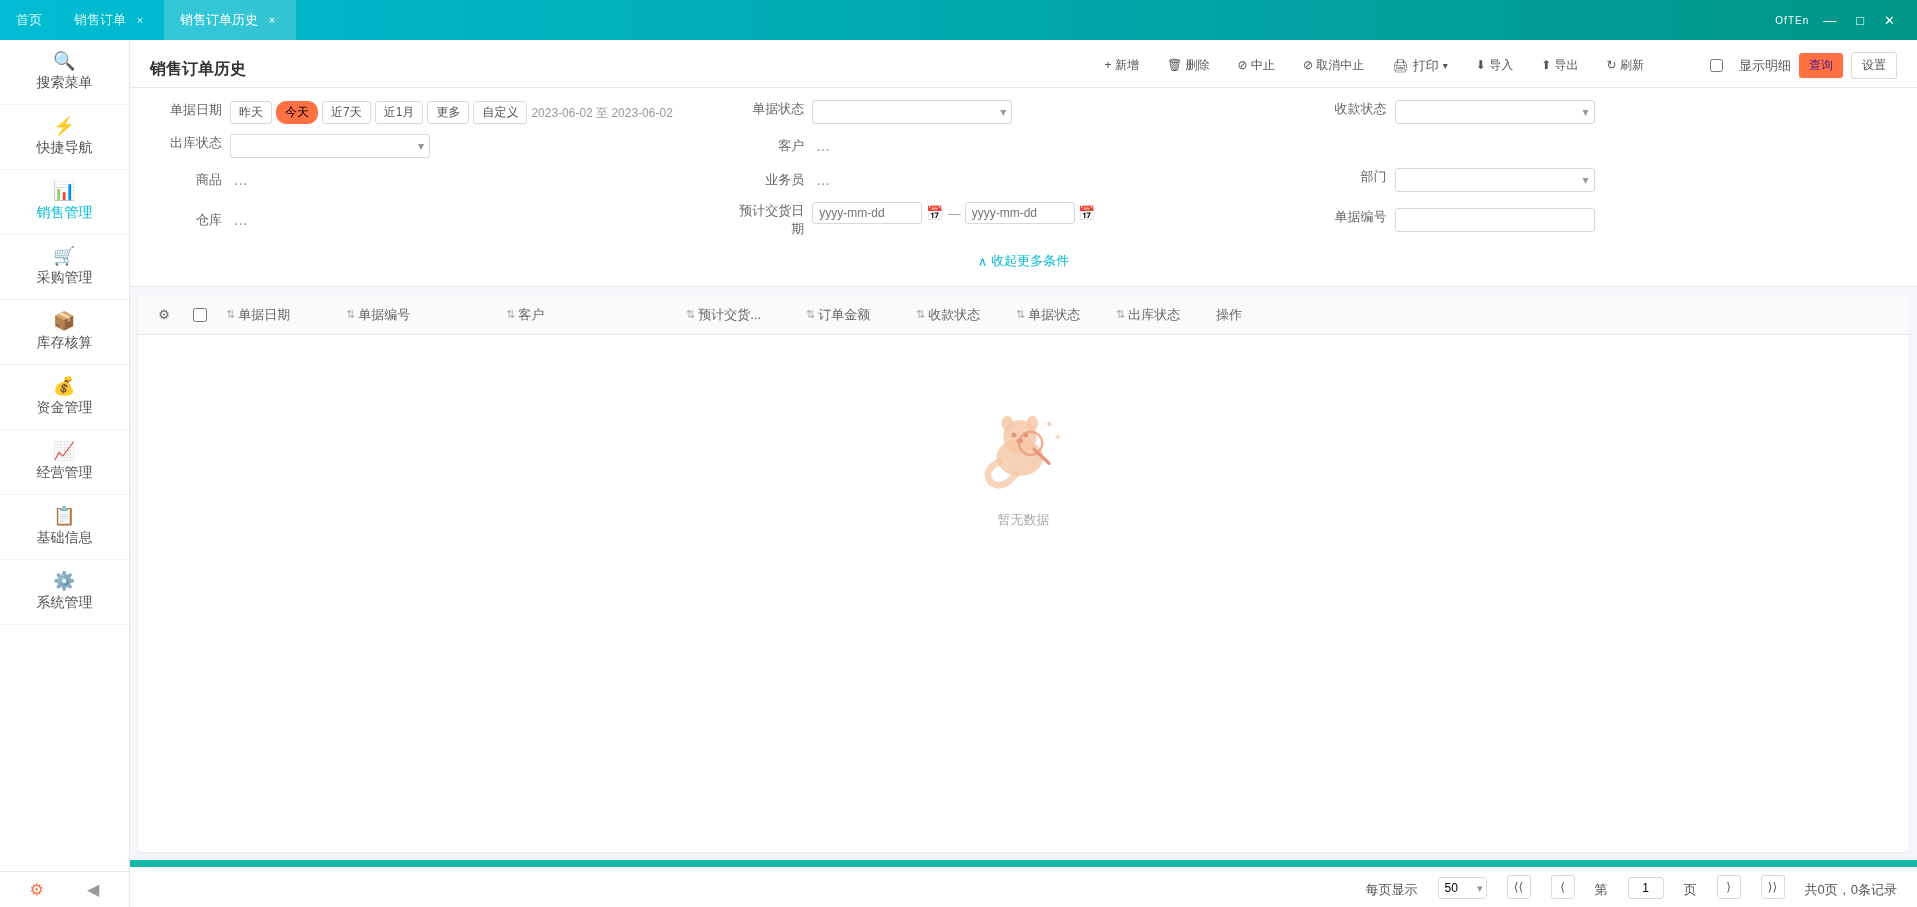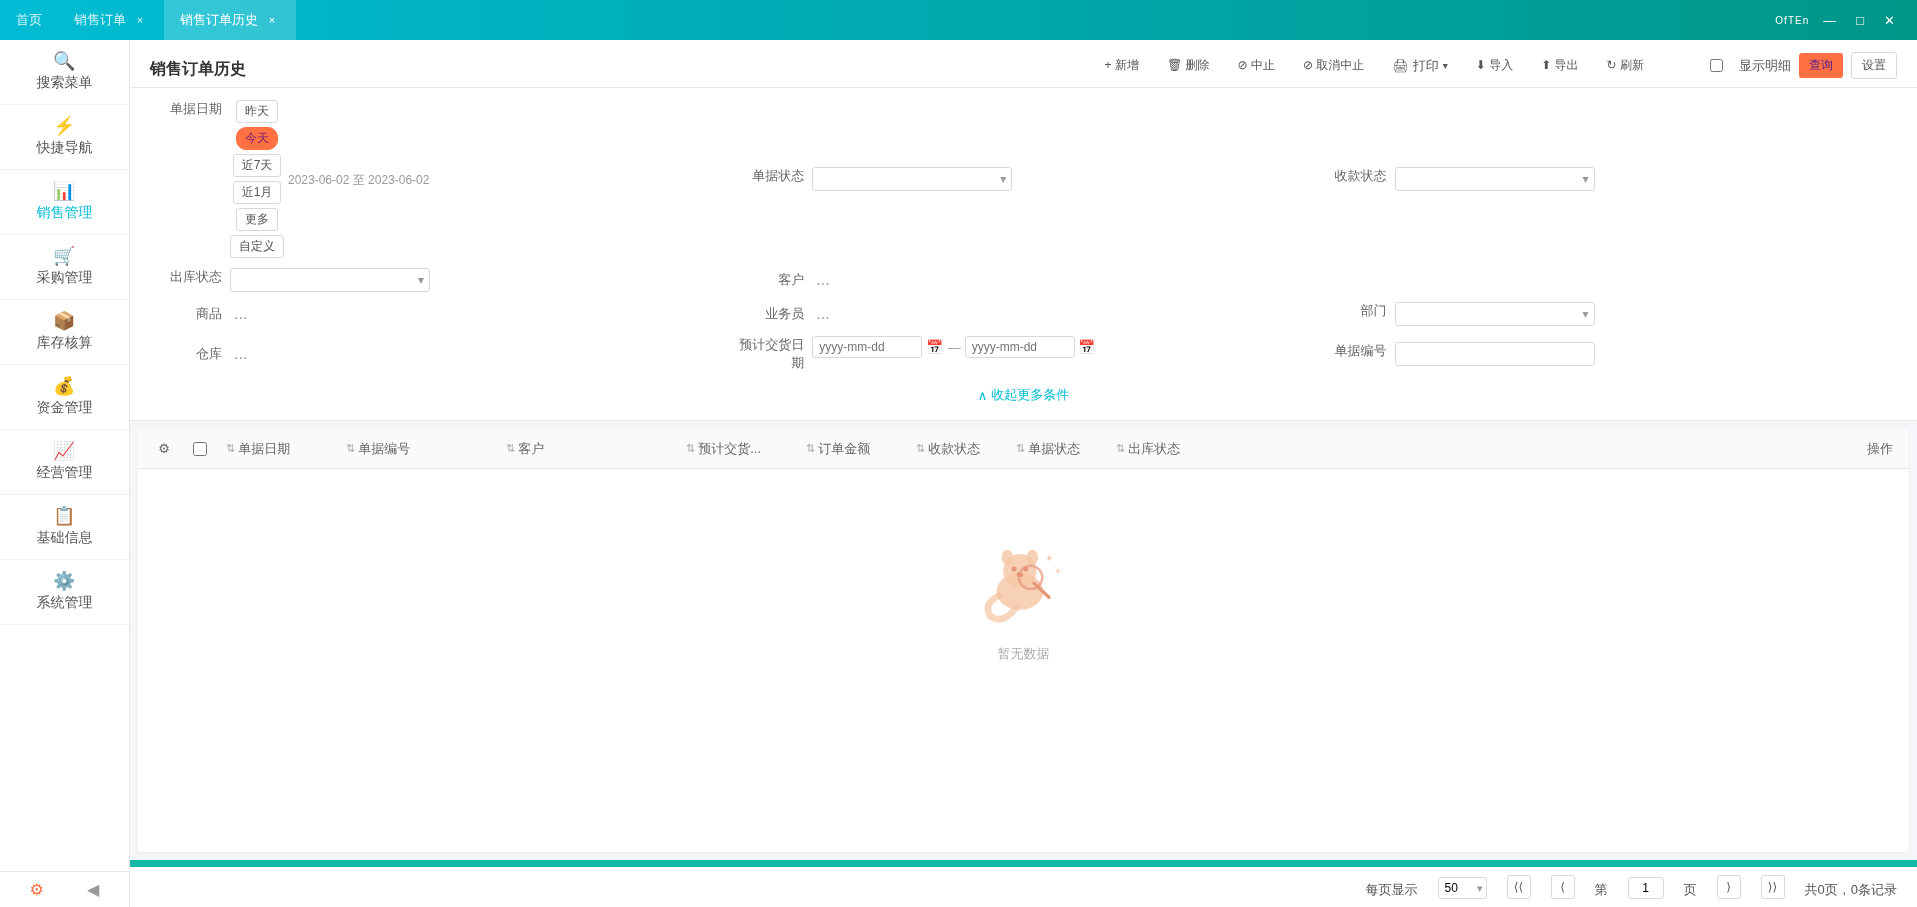--- a/index.html
+++ b/index.html
@@ -175,34 +175,33 @@
     .filter-control {
       flex: 1;
       display: flex;
       align-items: center;
       gap: 4px;
     }
     .date-btn-group {
       display: flex;
       align-items: center;
       gap: 4px;
-      flex-direction: column;
     }
     .date-btn {
       padding: 2px 8px;
       border: 1px solid #d9d9d9;
       background: white;
       cursor: pointer;
       border-radius: 3px;
       font-size: 12px;
       color: #555;
     }
     .date-btn.active {
       background: #ff7043;
-      color: #701a75;
+      color: #000000;
       border-color: #ff7043;
       border-radius: 10px;
     }
     .date-range-text {
       font-size: 12px;
       color: #999;
       margin-top: 2px;
     }
     .filter-input {
       border: 1px solid #d9d9d9;
@@ -310,21 +309,21 @@
     .th-settings { width: 36px; display: flex; justify-content: center; }
     .th-checkbox { width: 36px; display: flex; justify-content: center; }
     .th-date { width: 120px; }
     .th-docno { width: 160px; }
     .th-customer { width: 180px; }
     .th-delivdate { width: 120px; }
     .th-amount { width: 110px; }
     .th-status-pay { width: 100px; }
     .th-status-doc { width: 100px; }
     .th-status-out { width: 100px; }
-    .th-action { flex: 1; text-align: right; justify-content: flex-end; }
+    .th-action { flex: 1; text-align: right; }
     
     
     .empty-state {
       display: flex;
       flex-direction: column;
       align-items: center;
       justify-content: center;
       padding: 60px 0;
     }
     .empty-icon {

